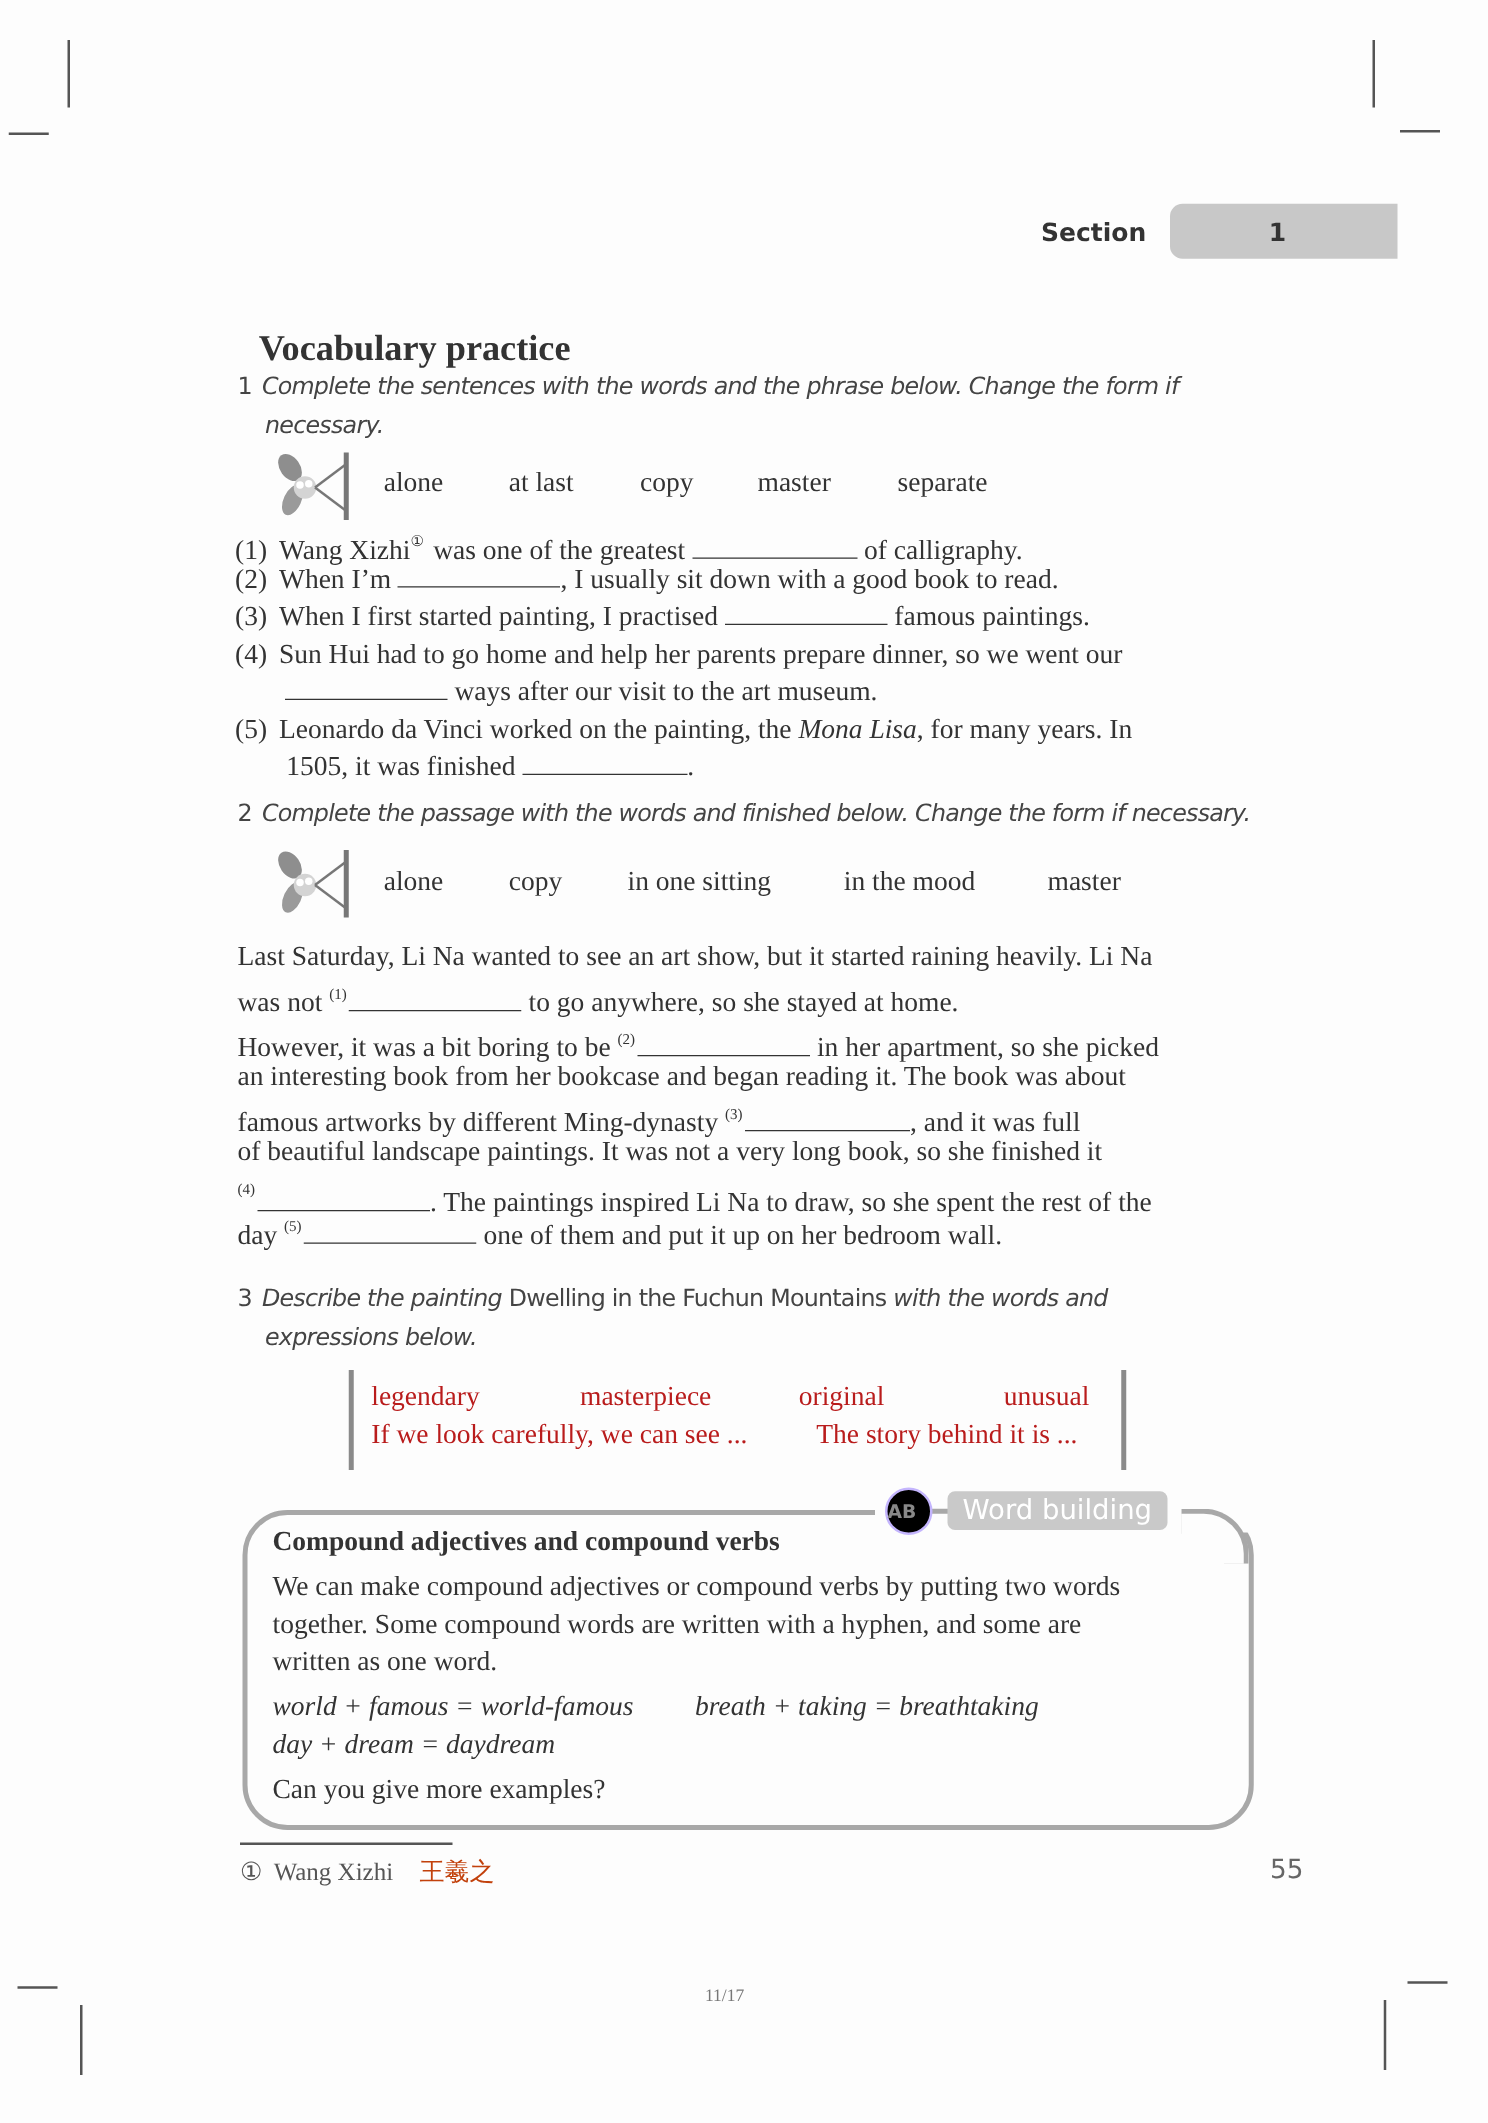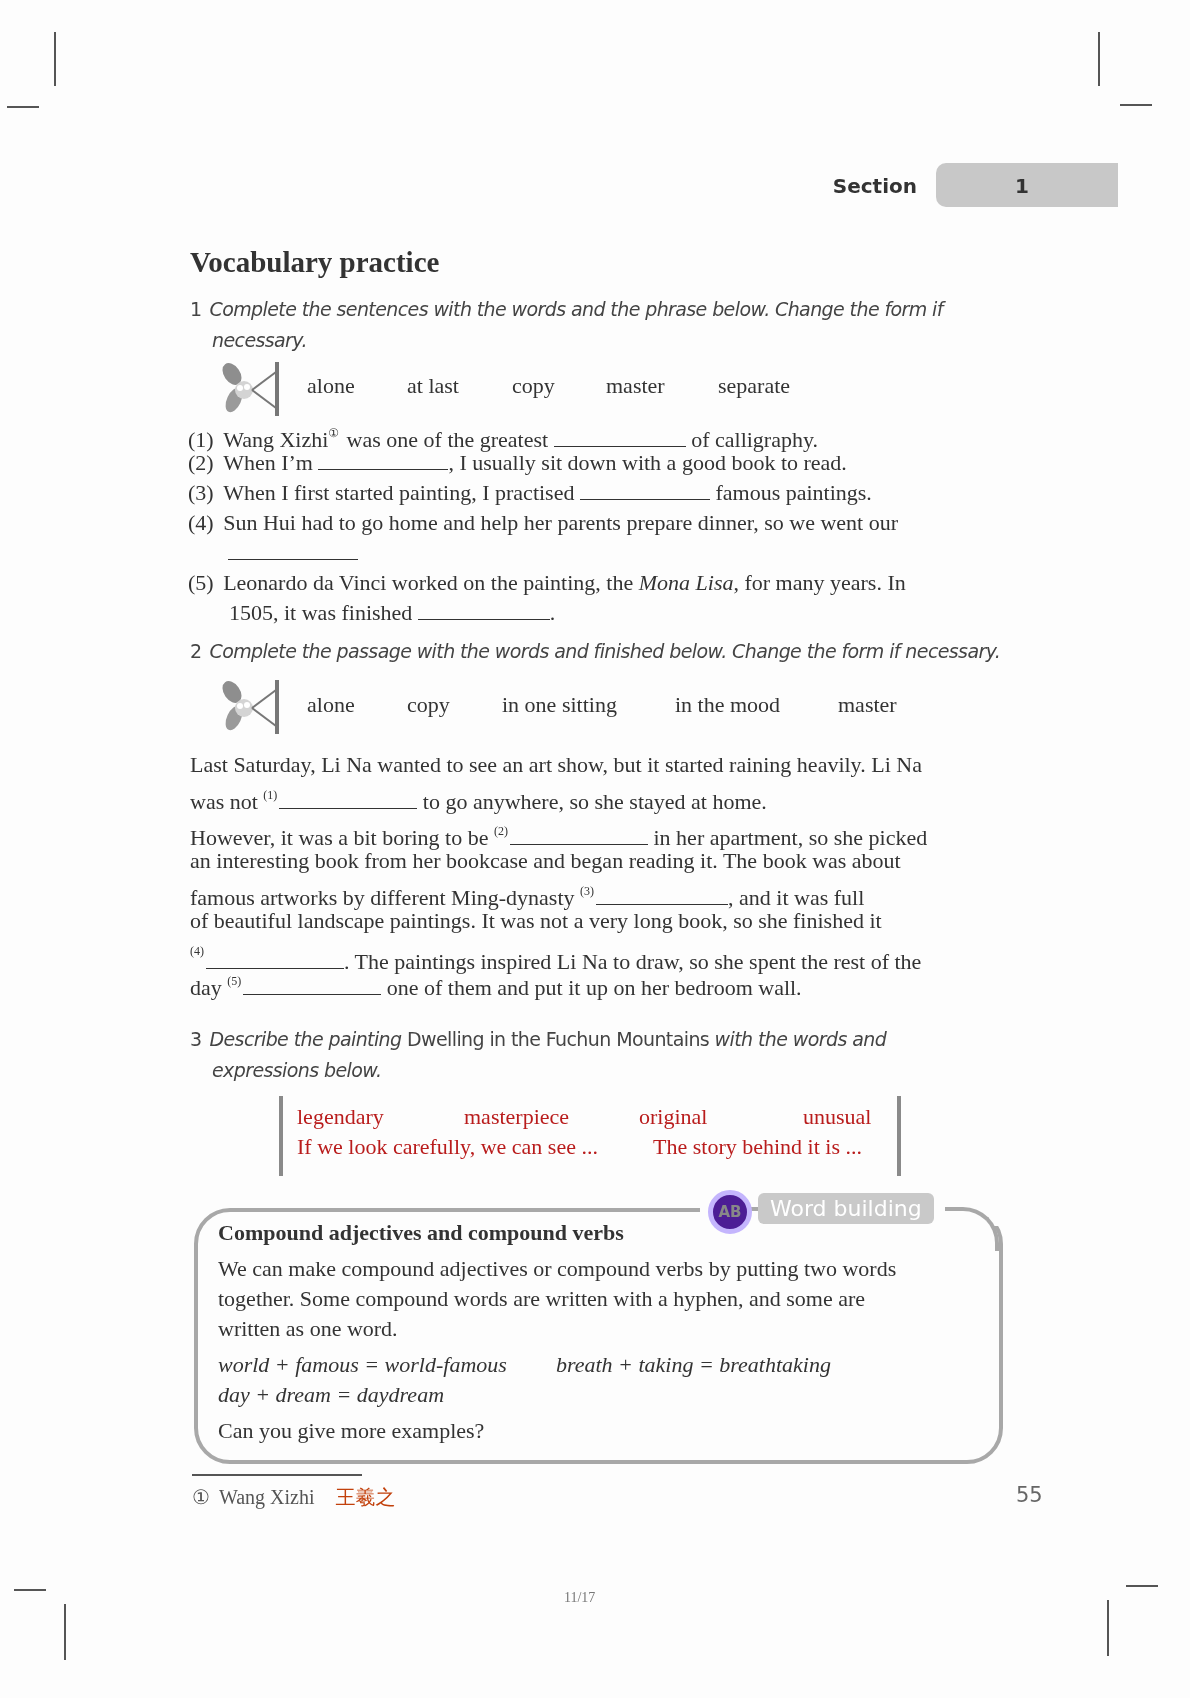--- a/index.html
+++ b/index.html
@@ -42,23 +42,23 @@
       border-left: 4px solid #8a8a8a; border-right: 4px solid #8a8a8a; }
     .expbox span { position: absolute; font-size: 22px; color: #b91c1c; white-space: nowrap; }
 
     
     #wb-panel { position: absolute; left: 194px; top: 1208px; width: 801px; height: 248px;
       border: 4px solid #a8a8a8; border-top-width: 4px; border-radius: 36px 36px 36px 36px; }
     #wb-mask { position: absolute; left: 700px; top: 1190px; width: 310px; height: 36px; background: #fdfdfd; }
     #wb-badge { position: absolute; left: 758px; top: 1193px; height: 31px; padding: 0 12px;
       background: #c9c9c9; border-radius: 6px; color: #fff; font-family: "DejaVu Sans", sans-serif;
       font-size: 22px; line-height: 31px; }
-    #wb-ab { position: absolute; left: 708px; top: 1190px; width: 34px; height: 34px; border: 5px solid #c4b5fd;
-      border-radius: 50%; background: #4c1d95; color: #888; font-family: "DejaVu Sans", sans-serif; font-weight: bold;
-      font-size: 15px; text-align: center; line-height: 34px; }
+    #wb-ab { position: absolute; left: 708px; top: 1190px; width: 34px; height: 34px; border: 2px solid #c4b5fd;
+      border-radius: 50%; background: #000000; color: #888; font-family: "DejaVu Sans", sans-serif; font-weight: bold;
+      font-size: 15px; line-height: 34px; }
     #wb-line1 { position: absolute; left: 742px; top: 1207px; width: 18px; height: 4px; background: #a8a8a8; }
     #wb-curve { position: absolute; left: 945px; top: 1207px; width: 50px; height: 40px;
       border-top: 4px solid #a8a8a8; border-right: 4px solid #a8a8a8; border-radius: 0 36px 0 0; }
 
     .wb-text { position: absolute; left: 218px; font-size: 22px; color: #333; white-space: nowrap; }
     .wb-title { font-weight: bold; font-size: 22px; }
     .wb-it { font-style: italic; }
 
     #footnote-rule { position: absolute; left: 192px; top: 1474px; width: 170px; height: 1.5px; background: #555; }
     #footnote { position: absolute; left: 192px; top: 1484px; font-size: 20px; color: #555; white-space: nowrap; }
@@ -77,21 +77,21 @@
 <div class="mark" style="left:64px;top:1604px;width:1.5px;height:56px;"></div>
 <div class="mark" style="left:1126px;top:1585px;width:32px;height:1.5px;"></div>
 <div class="mark" style="left:1107px;top:1600px;width:1.5px;height:56px;"></div>
 
 <div id="section-badge"></div>
 <div id="section-label" style="left:935px;">
   <span class="lbl" style="position:absolute; right:10px; white-space:nowrap;">Section</span>
   <span class="num" style="position:absolute; left:80px;">1</span>
 </div>
 
-<h1 id="page-heading" style="margin:0;">Vocabulary practice</h1>
+<h1 id="page-heading" style="margin:17px;">Vocabulary practice</h1>
 
 <div class="instr" style="left:190px;top:294px;width:760px;">
   <span class="n">1</span><span class="it">Complete the sentences with the words and the phrase below. Change the form if</span><br>
   <span style="margin-left:22px;" class="it">necessary.</span>
 </div>
 
 <svg class="wordbox-icon" style="left:212px;top:360px;" viewBox="0 0 72 58">
   <ellipse cx="20" cy="14" rx="8" ry="12" fill="#8e8e8e" transform="rotate(-35 20 14)"></ellipse>
   <ellipse cx="22" cy="40" rx="7" ry="13" fill="#9a9a9a" transform="rotate(25 22 40)"></ellipse>
   <circle cx="32" cy="30" r="9" fill="#d4d4d4"></circle>
@@ -119,21 +119,21 @@
 </div>
 <div class="line" style="left:188px;top:478px;">
   <span>(3)</span>
   <span style="margin-left:4px;">When I first started painting, I practised </span><span class="blank" style="width:130px;"></span><span> famous paintings.</span>
 </div>
 <div class="line" style="left:188px;top:508px;">
   <span>(4)</span>
   <span style="margin-left:4px;">Sun Hui had to go home and help her parents prepare dinner, so we went our</span>
 </div>
 <div class="line" style="left:228px;top:538px;">
-  <span class="blank" style="width:130px;"></span>
+  <span class="blank" style="width:130px;"></span><span> ways after our visit to the art museum.</span>
 </div>
 <div class="line" style="left:188px;top:568px;">
   <span>(5)</span>
   <span style="margin-left:4px;">Leonardo da Vinci worked on the painting, the </span><i>Mona Lisa</i><span>, for many years. In</span>
 </div>
 <div class="line" style="left:229px;top:598px;">
   <span>1505, it was finished </span><span class="blank" style="width:132px;"></span><span>.</span>
 </div>
 
 <div class="instr" style="left:190px;top:636px;width:820px;white-space:nowrap;">

